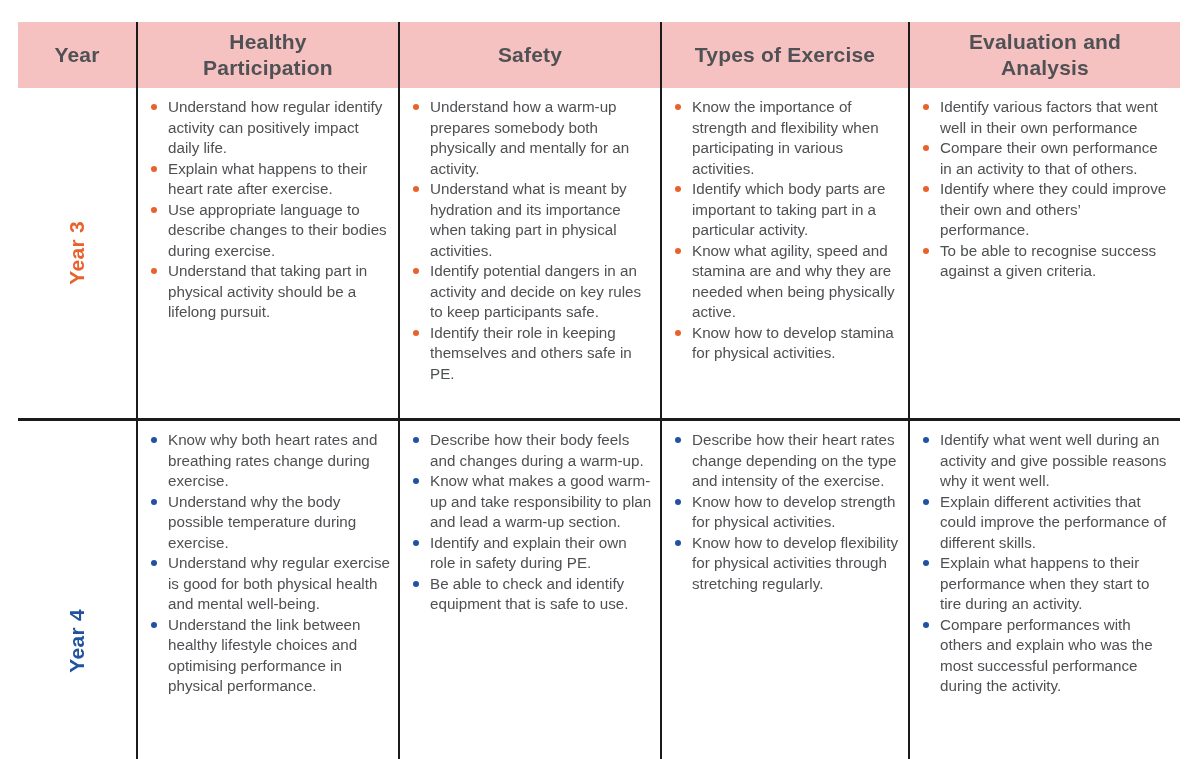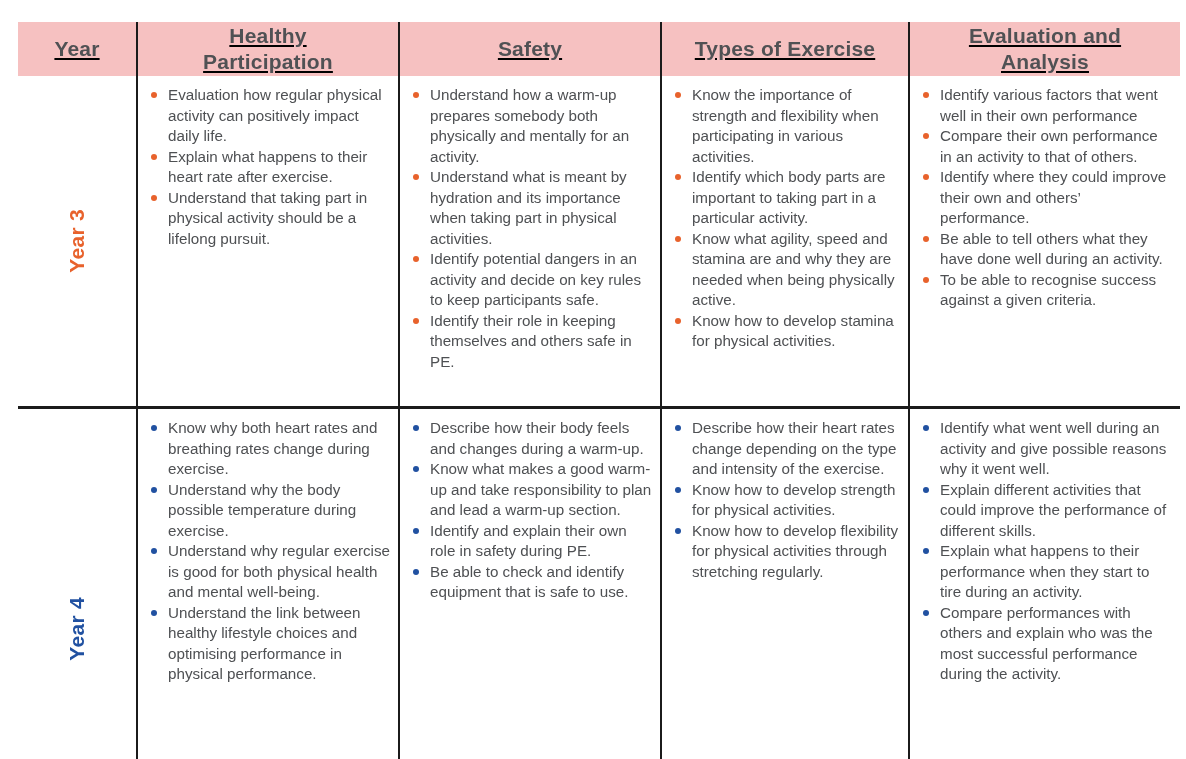--- a/index.html
+++ b/index.html
@@ -25,22 +25,21 @@
     grid-template-columns: 118px 262px 262px 248px 272px;
   }
   .th, .td {
     box-sizing: border-box;
     overflow: hidden;
   }
   .th + .th, .td + .td {
     border-left: 2px solid #1b1b1b;
   }
   .header-row {
-    height: 54px;
-    text-decoration: underline;
+    height: 66px;
   }
   .th {
     background: #f6c1c1;
     color: #505154;
     font-size: 21px;
     font-weight: 700;
     line-height: 26px;
     display: flex;
     align-items: center;
     justify-content: center;
@@ -100,28 +99,32 @@
   </div>
   <div id="table-body">
       <div class="grid row-y3 row-divider" style="--accent: #e8622c;">
         <div class="td year-cell">
           <span class="year-label">Year 3</span>
         </div>
         <div class="td">
           <ul class="cell-list">
             <li class="bullet-item">
               <span class="dot"></span>
-              <span>Evaluation how regular physical activity can positively impact daily life.</span>
+              <span>Understand how regular identify activity can positively impact daily life.</span>
             </li>
             <li class="bullet-item">
               <span class="dot"></span>
               <span>Explain what happens to their heart rate after exercise.</span>
             </li>
             <li class="bullet-item">
               <span class="dot"></span>
+              <span>Use appropriate language to describe changes to their bodies during exercise.</span>
+            </li>
+            <li class="bullet-item">
+              <span class="dot"></span>
               <span>Understand that taking part in physical activity should be a lifelong pursuit.</span>
             </li>
           </ul>
         </div>
         <div class="td">
           <ul class="cell-list">
             <li class="bullet-item">
               <span class="dot"></span>
               <span>Understand how a warm-up prepares somebody both physically and mentally for an activity.</span>
             </li>
@@ -165,24 +168,20 @@
               <span class="dot"></span>
               <span>Identify various factors that went well in their own performance</span>
             </li>
             <li class="bullet-item">
               <span class="dot"></span>
               <span>Compare their own performance in an activity to that of others.</span>
             </li>
             <li class="bullet-item">
               <span class="dot"></span>
               <span>Identify where they could improve their own and others’ performance.</span>
-            </li>
-            <li class="bullet-item">
-              <span class="dot"></span>
-              <span>Be able to tell others what they have done well during an activity.</span>
             </li>
             <li class="bullet-item">
               <span class="dot"></span>
               <span>To be able to recognise success against a given criteria.</span>
             </li>
           </ul>
         </div>
       </div>
       <div class="grid row-y4" style="--accent: #2151a1;">
         <div class="td year-cell">

